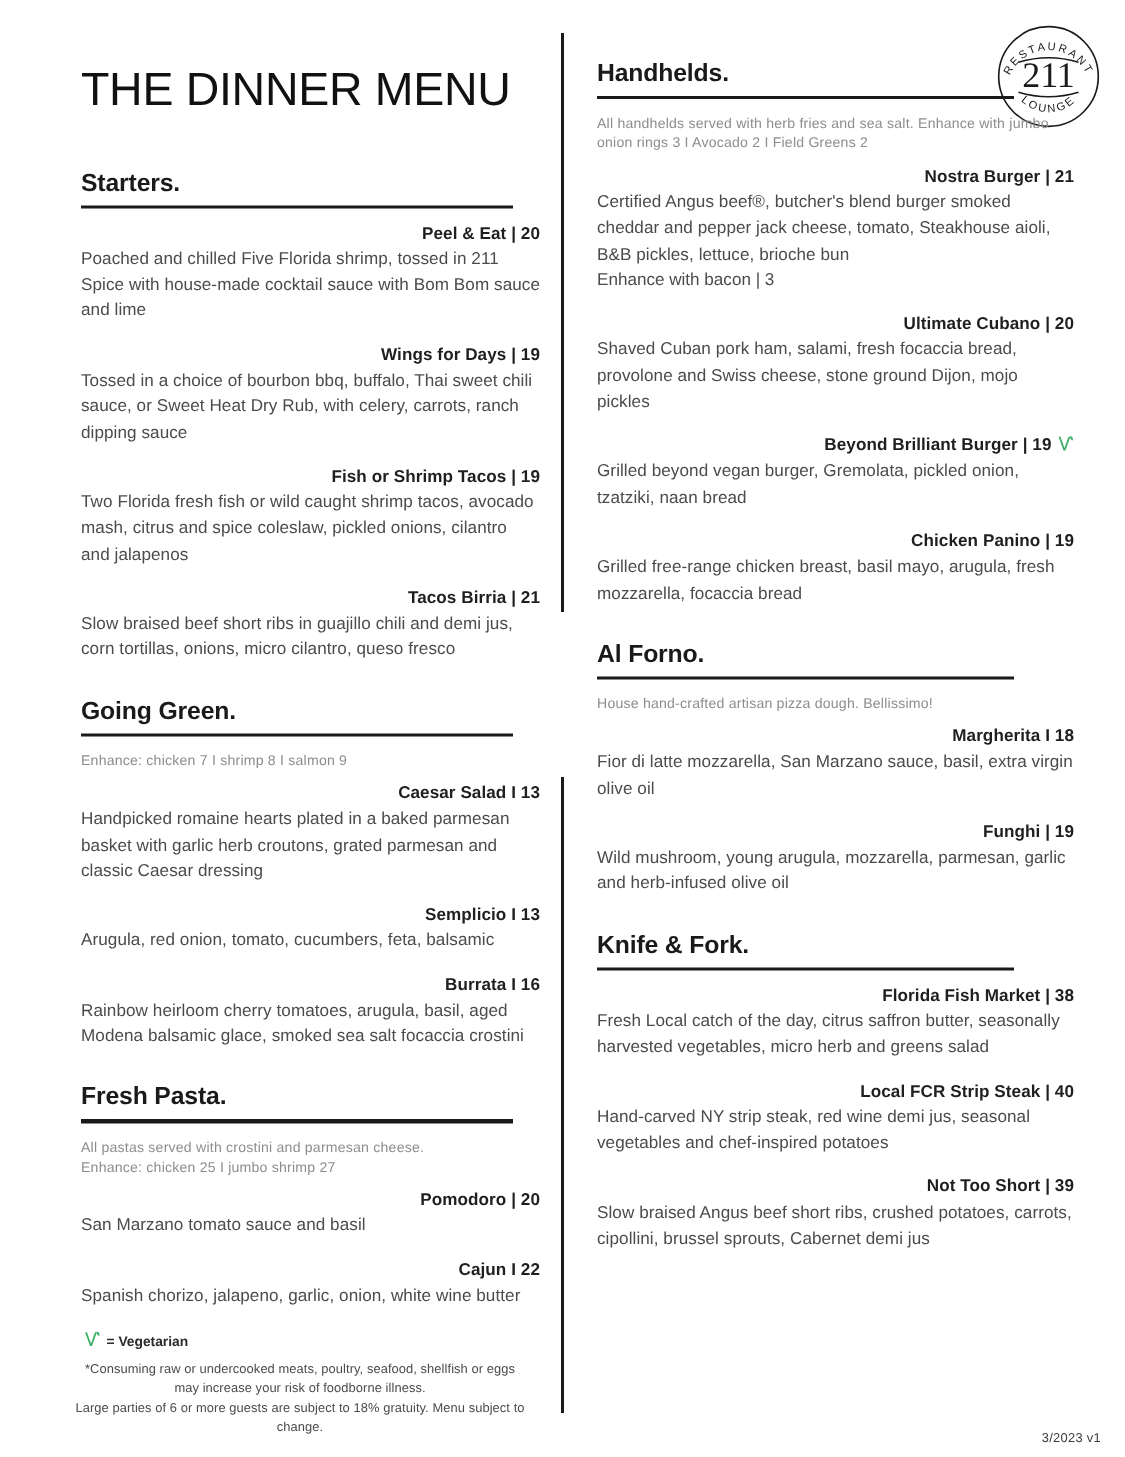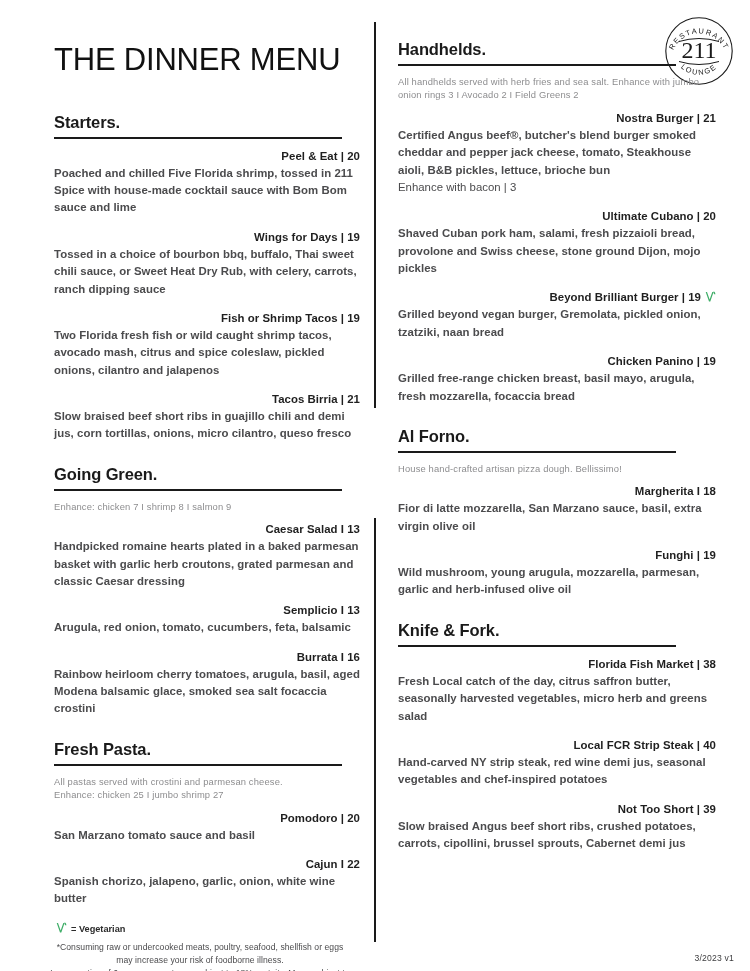--- a/index.html
+++ b/index.html
@@ -98,21 +98,21 @@
   .item-name {
     font-size: 11.4px;
     font-weight: 700;
     color: #1f1f1f;
     line-height: 1.5;
     letter-spacing: 0.05px;
     text-align: right;
   }
   .item-desc {
     font-size: 11.4px;
-    font-weight: 700;
+    font-weight: 400;
     color: #4b4b4d;
     line-height: 1.52;
     letter-spacing: 0.05px;
   }
   .item-extra {
     font-size: 11.4px;
     font-weight: 400;
     color: #4b4b4d;
     line-height: 1.52;
   }
@@ -259,21 +259,21 @@
           <div class="section-head">Handhelds.</div>
           <div class="rule"></div>
           <div class="section-note">All handhelds served with herb fries and sea salt. Enhance with jumbo onion rings 3  I  Avocado 2  I  Field Greens 2</div>
           <div class="item">
             <div class="item-name">Nostra Burger | 21</div>
             <div class="item-desc">Certified Angus beef®, butcher's blend burger smoked cheddar and pepper jack cheese, tomato, Steakhouse aioli, B&amp;B pickles, lettuce, brioche bun</div>
             <div class="item-extra">Enhance with bacon | 3</div>
           </div>
           <div class="item">
             <div class="item-name">Ultimate Cubano | 20</div>
-            <div class="item-desc">Shaved Cuban pork ham, salami, fresh pizzaioli bread, provolone and Swiss cheese, stone ground Dijon, mojo pickles</div>
+            <div class="item-desc">Shaved Cuban pork ham, salami, fresh focaccia bread, provolone and Swiss cheese, stone ground Dijon, mojo pickles</div>
           </div>
           <div class="item">
             <div class="item-name">Beyond Brilliant Burger | 19<span class="veg"><svg viewBox="0 0 11 12" xmlns="http://www.w3.org/2000/svg">
                   <path d="M0.7,1.1 L4.0,10.4 L5.3,10.4 L8.6,1.1 L7.3,1.1 L4.65,8.6 L2.0,1.1 Z" fill="#3fae68"></path>
                   <path d="M8.4,0.6 C9.9,0.9 10.6,2.0 10.2,3.6 C9.0,3.3 8.2,2.2 8.4,0.6 Z" fill="#3fae68"></path>
                 </svg></span></div>
             <div class="item-desc">Grilled beyond vegan burger, Gremolata, pickled onion, tzatziki, naan bread</div>
           </div>
           <div class="item">
             <div class="item-name">Chicken Panino | 19</div>

